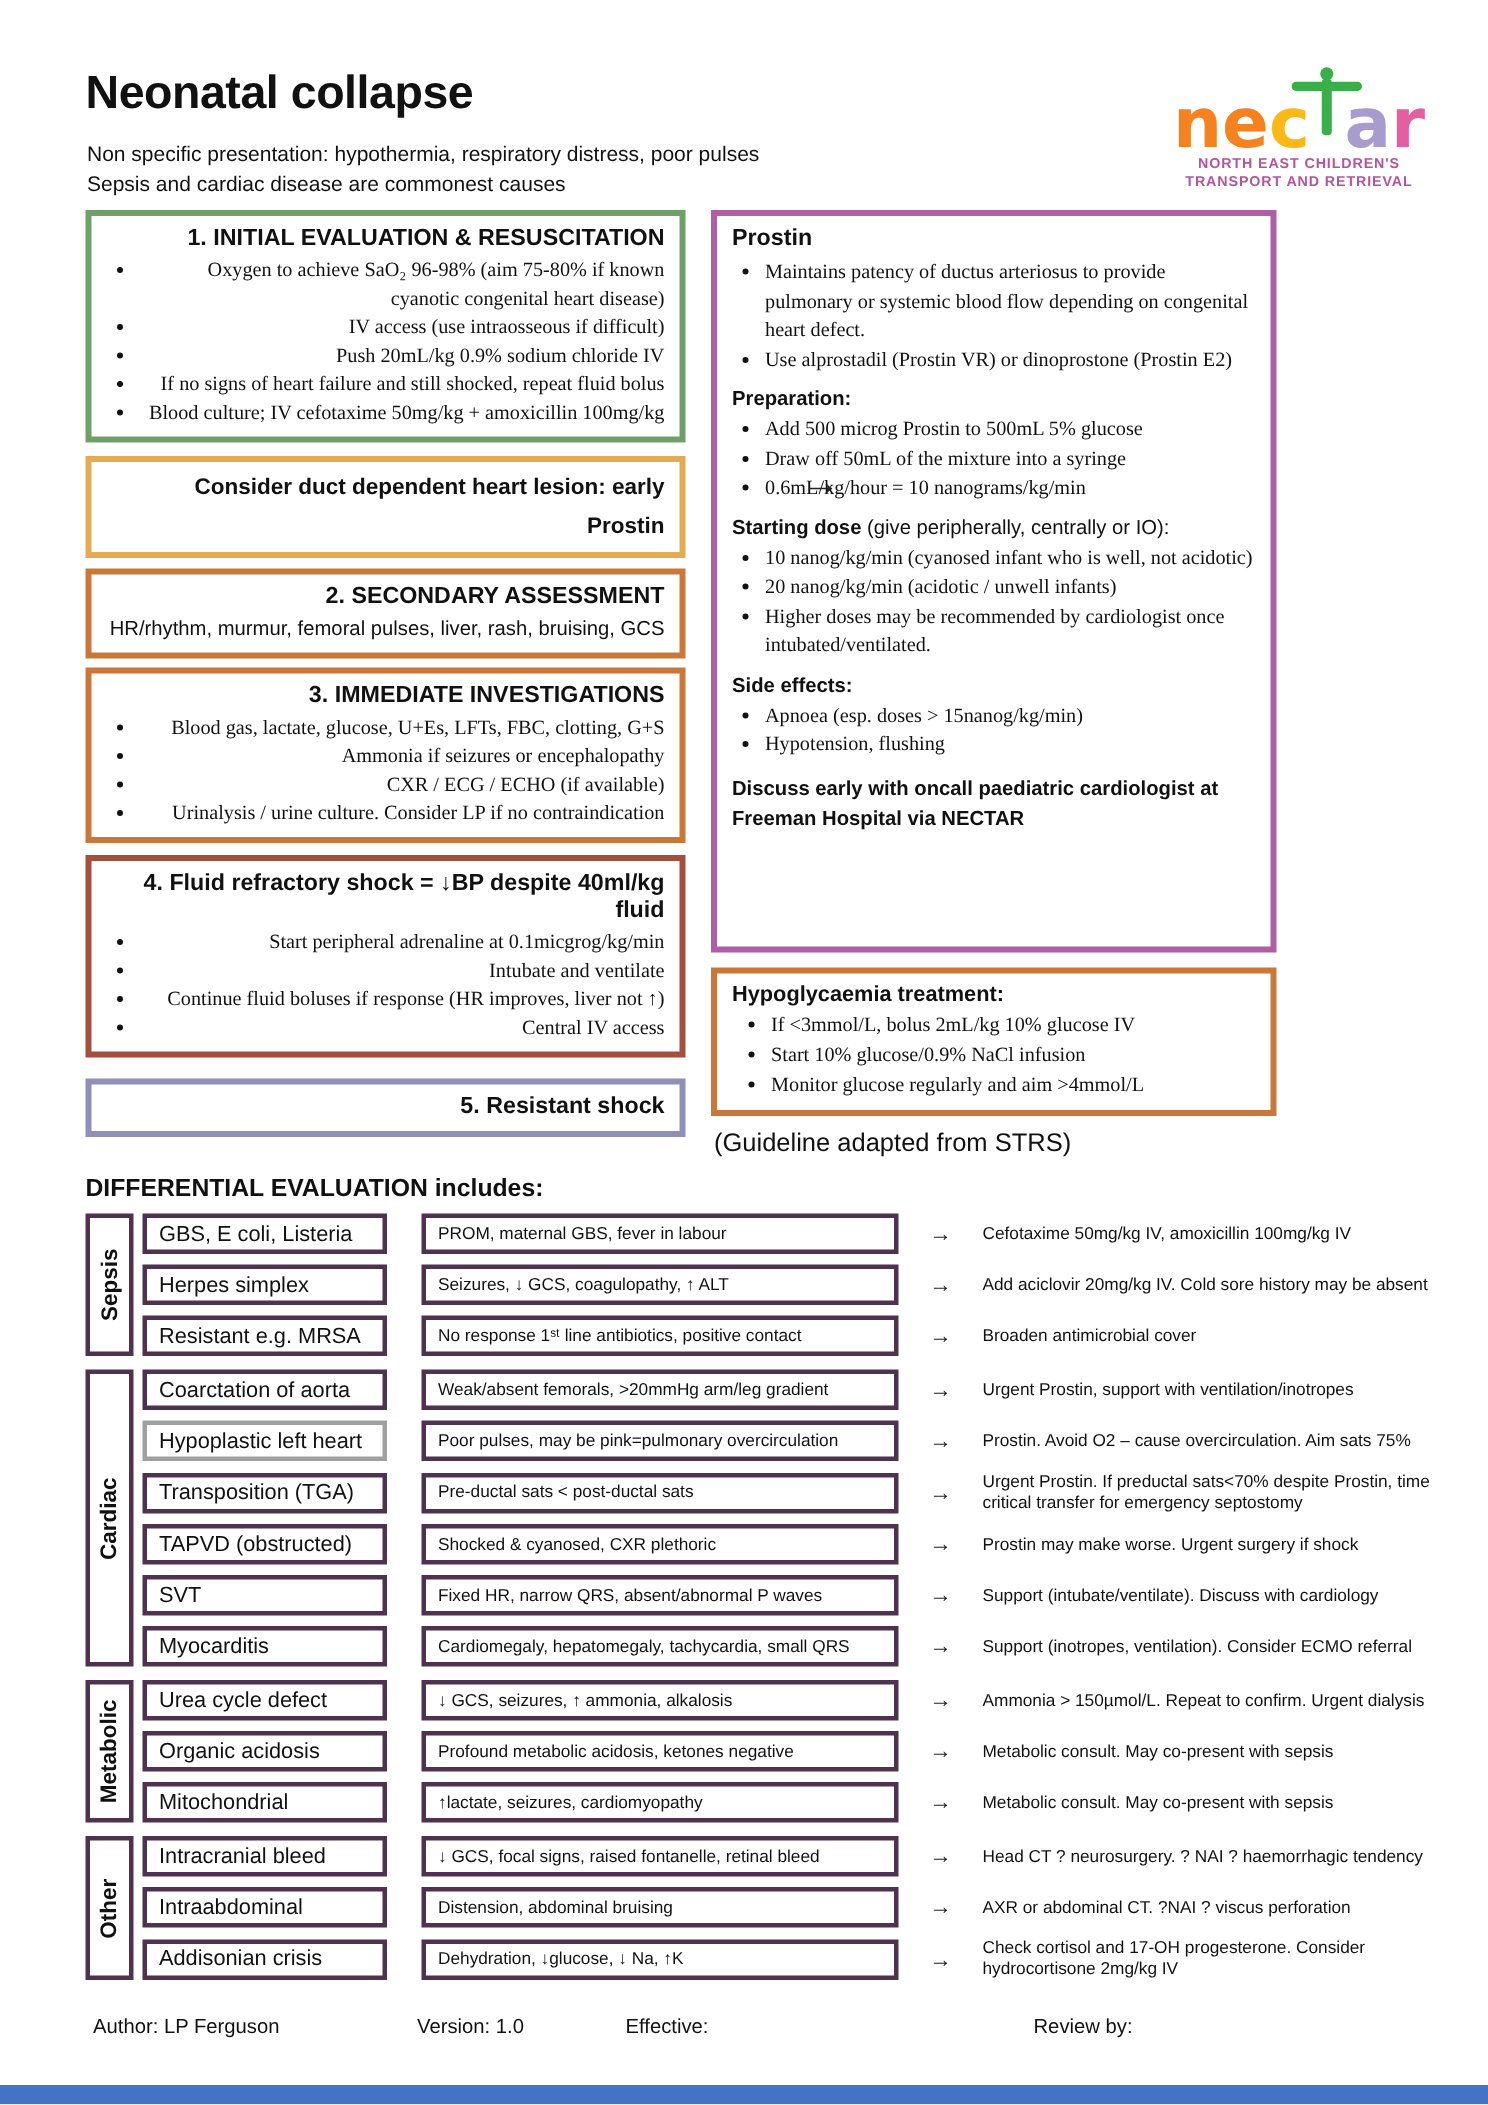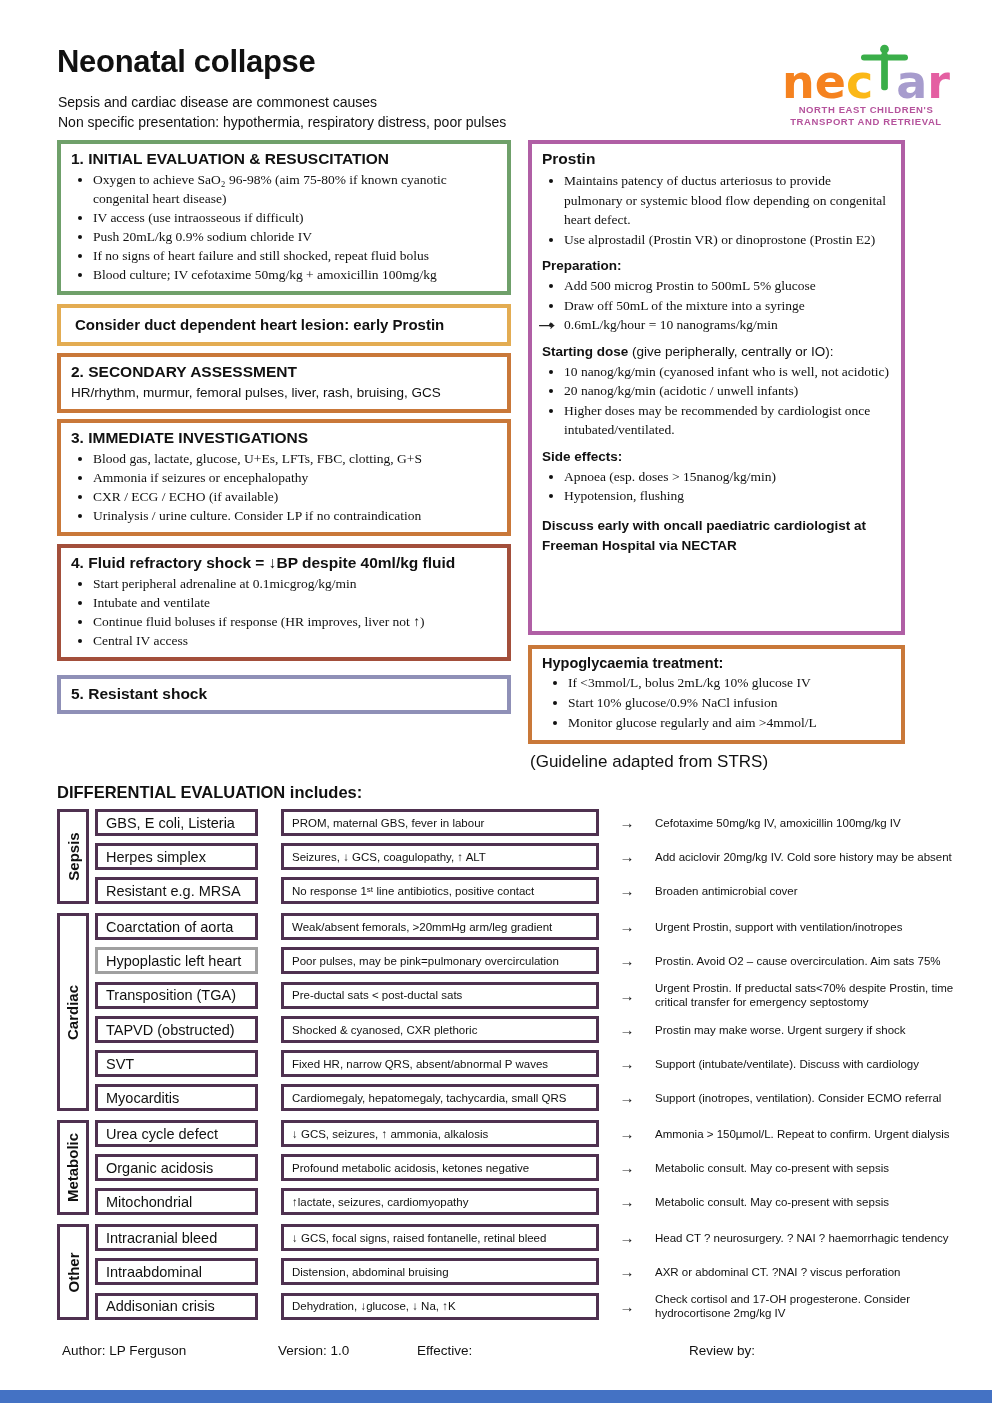--- a/index.html
+++ b/index.html
@@ -13,21 +13,21 @@
   .logo { position:absolute; left:782px; top:30px; width:168px; text-align:center; }
   .logo-word { display:flex; justify-content:center; align-items:flex-end; height:72px; }
   .logo-word span { font-size:46px; font-weight:bold; line-height:40px; font-family:"DejaVu Sans",sans-serif; }
   .l-n { color:#F5821F; } .l-c { color:#FBB817; }
   .l-a { color:#A79CCD; } .l-r { color:#E45FA2; }
   .angel { width:70px; height:72px; margin:0 -12px; position:relative; top:2px; }
   .logo-tagline { color:#B5539C; font-size:9.5px; font-weight:bold; letter-spacing:0.6px; line-height:12px; margin-top:2px; }
 
   
   .columns { position:absolute; left:57px; top:140px; width:878px; display:flex; gap:17px; }
-  .col-left { width:454px; }
+  .col-left { width:400px;text-align:right; }
   .col-right { width:377px; }
 
   .box { border:4px solid #888; background:#fff; padding:6px 10px 7px 10px; box-sizing:border-box; }
   .box h3 { margin:0; font-size:15.5px; font-weight:bold; }
   .box ul { margin:2px 0 0 0; padding-left:22px;font-family:Liberation Serif, serif; }
   .box li { font-size:13.5px; line-height:19px; }
 
   .b-green  { border-color:#6FA06A; }
   .b-duct   { border-color:#E3AC52; }
   .b-orange { border-color:#C97839; }
@@ -84,22 +84,22 @@
 
   .bottom-bar { position:absolute; left:0; bottom:0; width:992px; height:13px; background:#4472C4; }
 </style>
 </head>
 <body>
 
 <div class="page">
 
   <div class="page-title">Neonatal collapse</div>
   <div class="subtitle">
+    <div>Non specific presentation: hypothermia, respiratory distress, poor pulses</div>
     <div>Sepsis and cardiac disease are commonest causes</div>
-    <div>Non specific presentation: hypothermia, respiratory distress, poor pulses</div>
   </div>
 
   <div class="logo">
     <div class="logo-word">
       <span class="l-n">ne</span>
         <span class="l-c">c</span>
         <svg class="angel" viewBox="0 0 70 72">
         <circle cx="35" cy="8" r="6.5" fill="#3AAE49"></circle>
         <rect x="30" y="13" width="10" height="56" rx="4" fill="#3AAE49"></rect>
         <rect x="0" y="16" width="70" height="9" rx="4.5" fill="#3AAE49"></rect>

